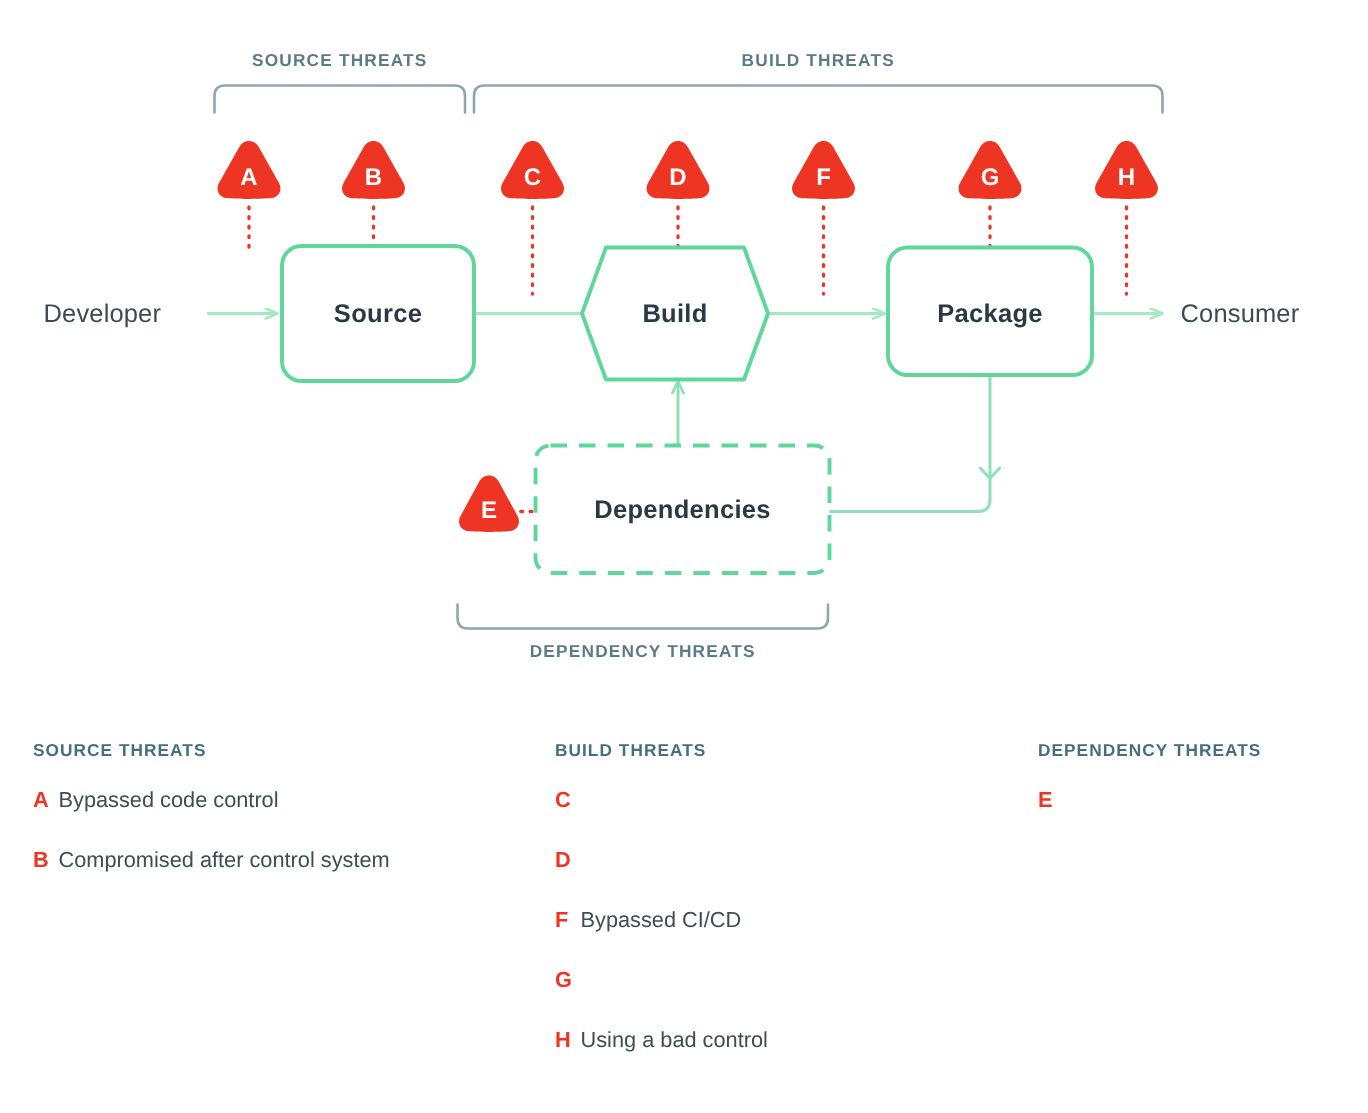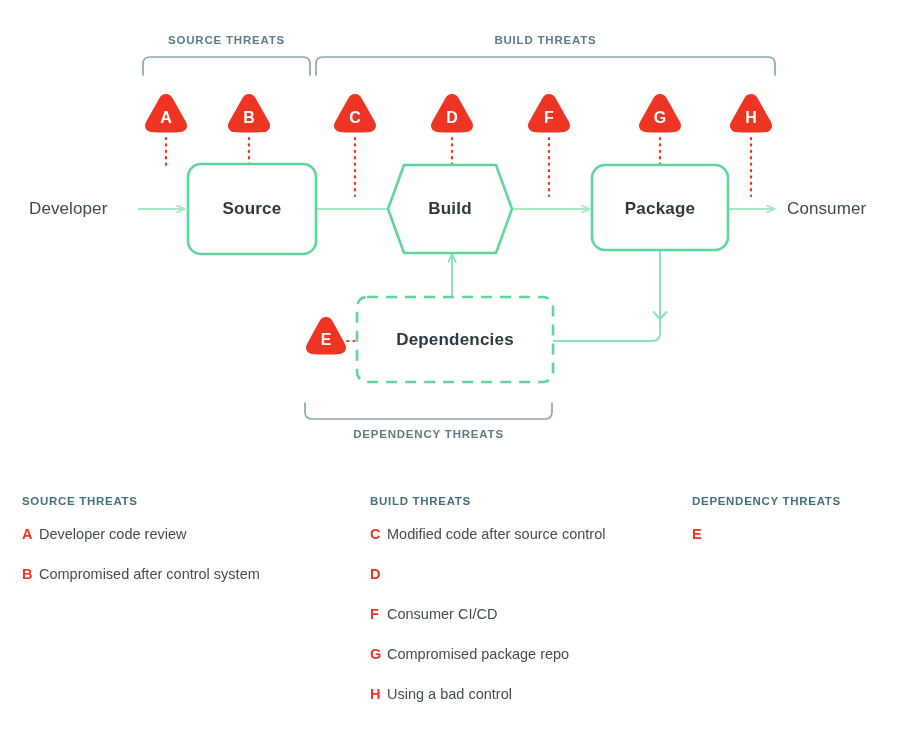--- a/index.html
+++ b/index.html
@@ -287,44 +287,42 @@
       <text class="marker-letter" x="326" y="341">E</text>
     </g>
   </svg>
 
   <div class="legend">
 
     <div class="legend-col col-source">
       <div class="legend-title">SOURCE THREATS</div>
       <div class="legend-item">
         <span class="legend-key">A</span>
-        <span class="legend-desc">Developer code review</span>
+        <span class="legend-desc">Bypassed code control</span>
       </div>
       <div class="legend-item">
         <span class="legend-key">B</span>
         <span class="legend-desc">Compromised after control system</span>
       </div>
     </div>
 
     <div class="legend-col col-build">
       <div class="legend-title">BUILD THREATS</div>
       <div class="legend-item">
         <span class="legend-key">C</span>
-        <span class="legend-desc">Modified code after source control</span>
       </div>
       <div class="legend-item">
         <span class="legend-key">D</span>
       </div>
       <div class="legend-item">
         <span class="legend-key">F</span>
-        <span class="legend-desc">Consumer CI/CD</span>
+        <span class="legend-desc">Bypassed CI/CD</span>
       </div>
       <div class="legend-item">
         <span class="legend-key">G</span>
-        <span class="legend-desc">Compromised package repo</span>
       </div>
       <div class="legend-item">
         <span class="legend-key">H</span>
         <span class="legend-desc">Using a bad control</span>
       </div>
     </div>
 
     <div class="legend-col col-dep">
       <div class="legend-title">DEPENDENCY THREATS</div>
       <div class="legend-item">

